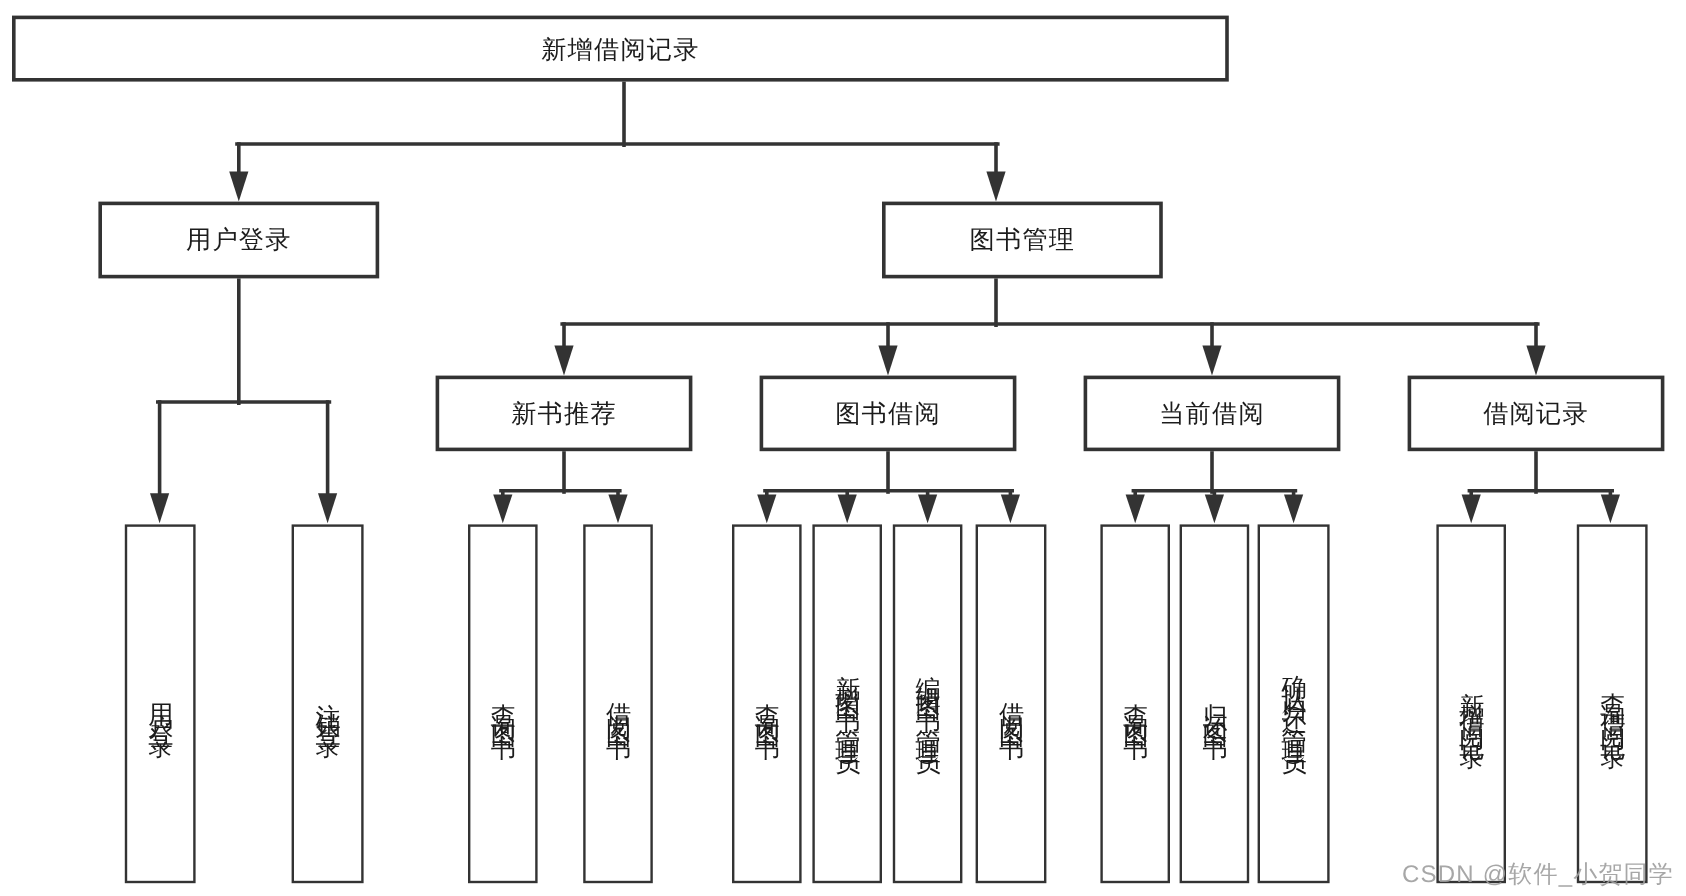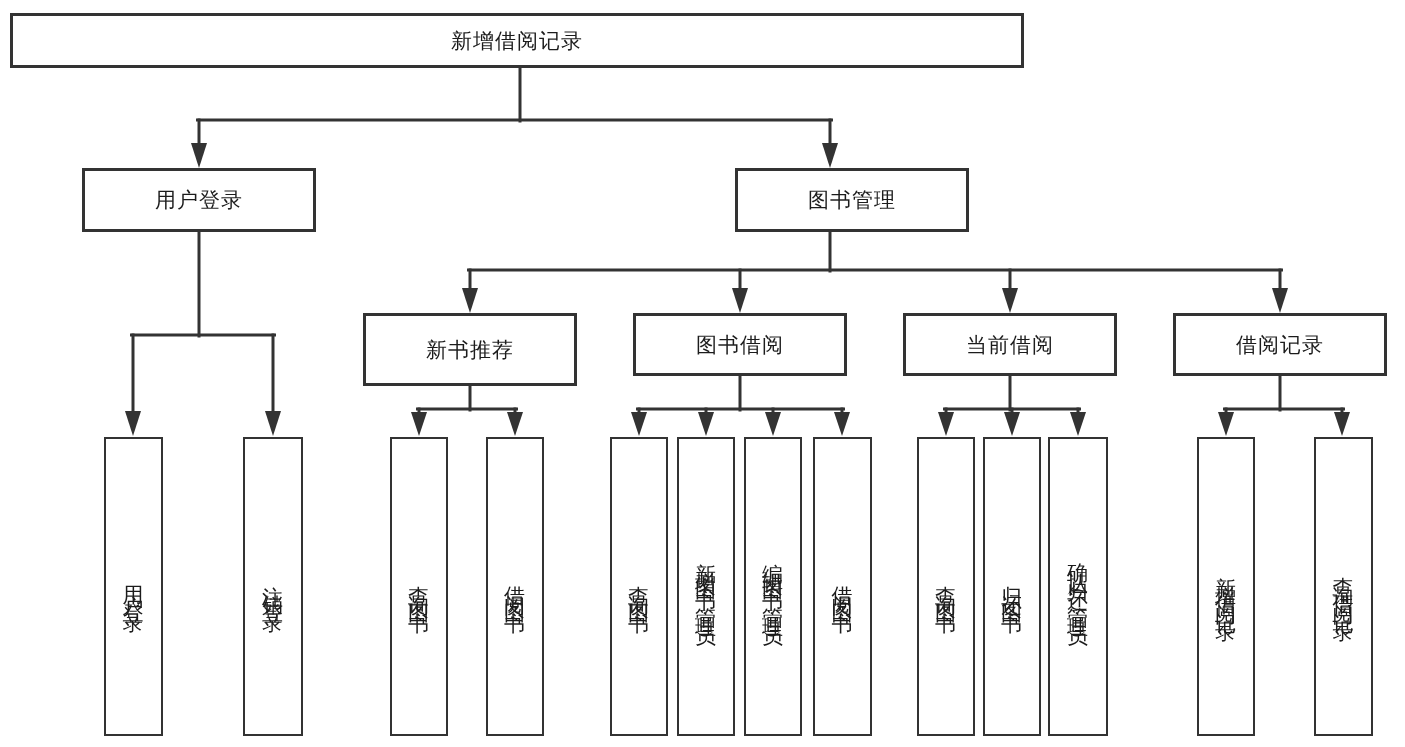--- a/index.html
+++ b/index.html
@@ -159,21 +159,21 @@
     <span class="h-label">新增借阅记录</span>
   </div>
 
   <div class="box" style="left:82px;top:168px;width:234px;height:64px;">
     <span class="h-label">用户登录</span>
   </div>
   <div class="box" style="left:713px;top:168px;width:234px;height:64px;margin-left:22px;">
     <span class="h-label">图书管理</span>
   </div>
 
-  <div class="box" style="left:363px;top:313px;width:214px;height:73px;">
+  <div class="box" style="left:363px;top:313px;width:214px;height:63px;">
     <span class="h-label">新书推荐</span>
   </div>
   <div class="box" style="left:903px;top:313px;width:214px;height:63px;">
     <span class="h-label">当前借阅</span>
   </div>
   <div class="box" style="left:633px;top:313px;width:214px;height:63px;">
     <span class="h-label">图书借阅</span>
   </div>
   <div class="box" style="left:1173px;top:313px;width:214px;height:63px;">
     <span class="h-label">借阅记录</span>
@@ -216,14 +216,15 @@
     <span class="v-label">确认归还（管理员）</span>
   </div>
 
   <div class="box leaf" style="left:1197px;top:437px;width:58px;height:299px;">
     <span class="v-label">新增借阅记录</span>
   </div>
   <div class="box leaf" style="left:1314px;top:437px;width:59px;height:299px;">
     <span class="v-label">查询借阅记录</span>
   </div>
 
+  <div class="watermark">CSDN @软件_小贺同学</div>
 
 </div>
 
 </body></html>

